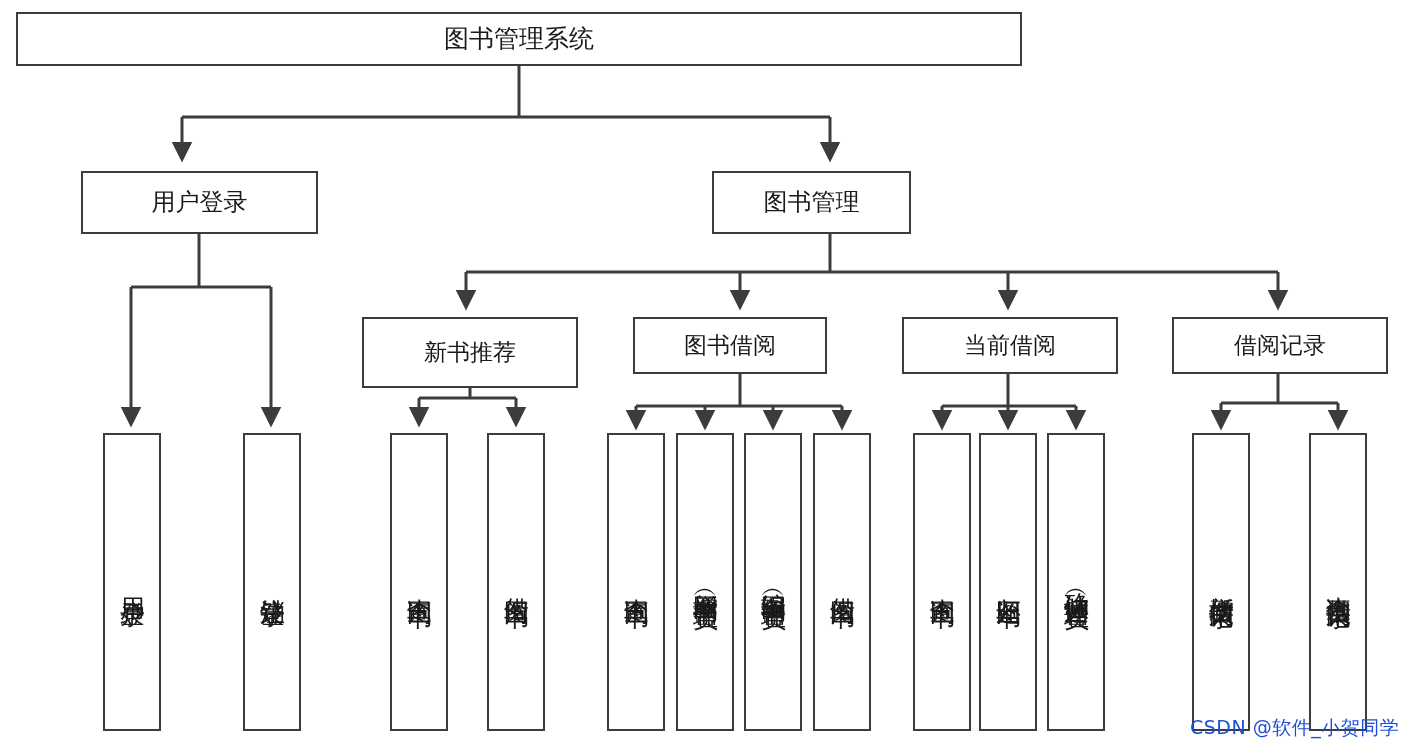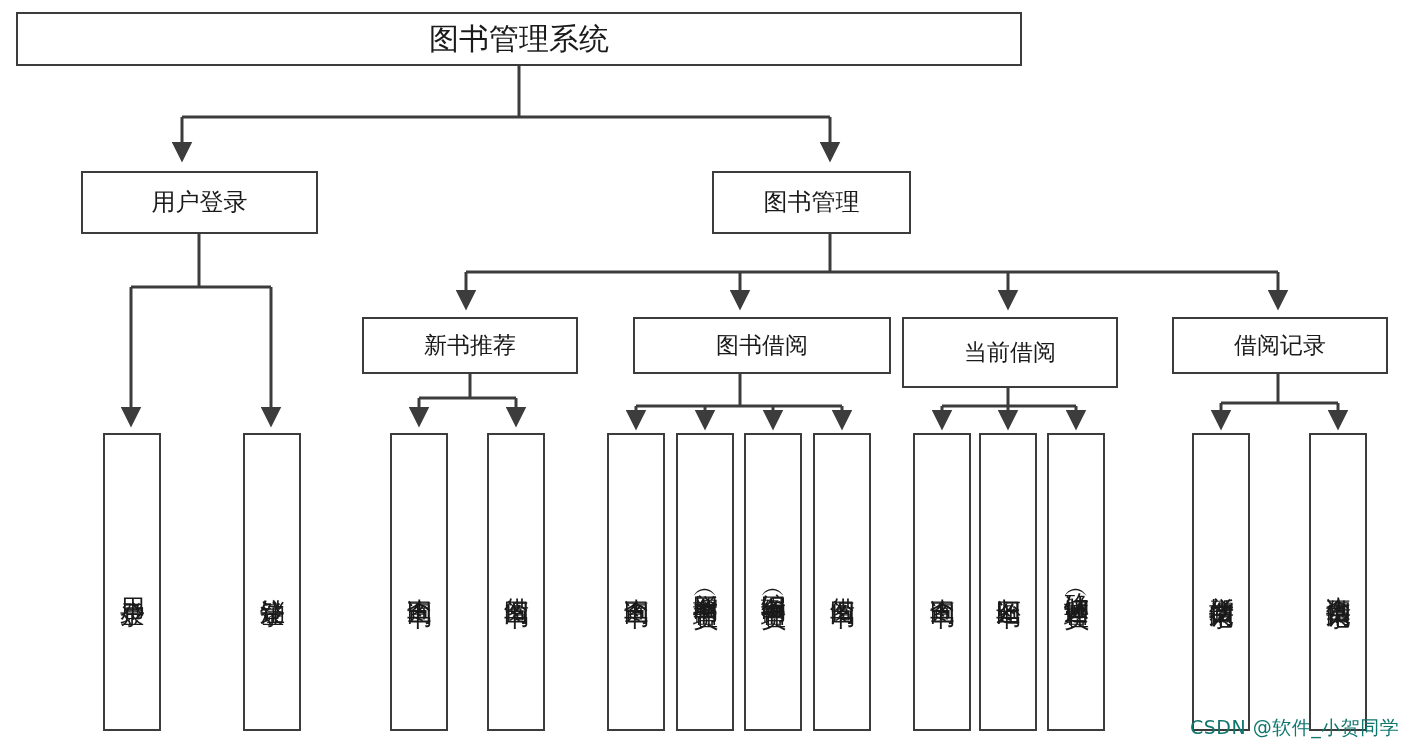--- a/index.html
+++ b/index.html
@@ -30,21 +30,21 @@
     box-sizing: border-box;
     background: #ffffff;
     border: 2.5px solid #3c3c3c;
     display: flex;
     align-items: center;
     justify-content: center;
     color: #1a1a1a;
     line-height: 1.28;
   }
   .node.root {
-    font-size: 30px;
+    font-size: 25px;
   }
   .node.lvl1 {
     font-size: 24px;
   }
   .node.lvl2 {
     font-size: 23px;
   }
   .node.leaf {
     font-size: 25px;
     writing-mode: vertical-rl;
@@ -56,21 +56,21 @@
   }
   .node.leaf .vtext {
     writing-mode: vertical-rl;
     text-orientation: upright;
     display: block;
     text-align: center;
   }
   .watermark {
     position: absolute;
     font-size: 19px;
-    color: #0f766e;
+    color: #1d4ed8;
     letter-spacing: 0.5px;
     white-space: nowrap;
     user-select: none;
   }
 </style>
 </head>
 <body>
 
 <div id="canvas">
 
@@ -128,27 +128,27 @@
     <span>图书管理系统</span>
   </div>
 
   <div class="node lvl1" style="left:81px; top:171px; width:237px; height:63px;">
     <span>用户登录</span>
   </div>
   <div class="node lvl1" style="left:712px; top:171px; width:199px; height:63px;">
     <span>图书管理</span>
   </div>
 
-  <div class="node lvl2" style="left:362px; top:317px; width:216px; height:57px;">
+  <div class="node lvl2" style="left:362px; top:317px; width:216px; height:71px;">
     <span>新书推荐</span>
   </div>
-  <div class="node lvl2" style="left:633px; top:317px; width:258px; height:57px;">
+  <div class="node lvl2" style="left:633px; top:317px; width:194px; height:57px;">
     <span>图书借阅</span>
   </div>
-  <div class="node lvl2" style="left:902px; top:317px; width:216px; height:71px;">
+  <div class="node lvl2" style="left:902px; top:317px; width:216px; height:57px;">
     <span>当前借阅</span>
   </div>
   <div class="node lvl2" style="left:1172px; top:317px; width:216px; height:57px;justify-content:center;">
     <span>借阅记录</span>
   </div>
 
   <div class="node leaf" style="left:103px; top:433px; width:58px; height:298px;">
     <span class="vtext">用户登录</span>
   </div>
   <div class="node leaf" style="left:243px; top:433px; width:58px; height:298px;">

